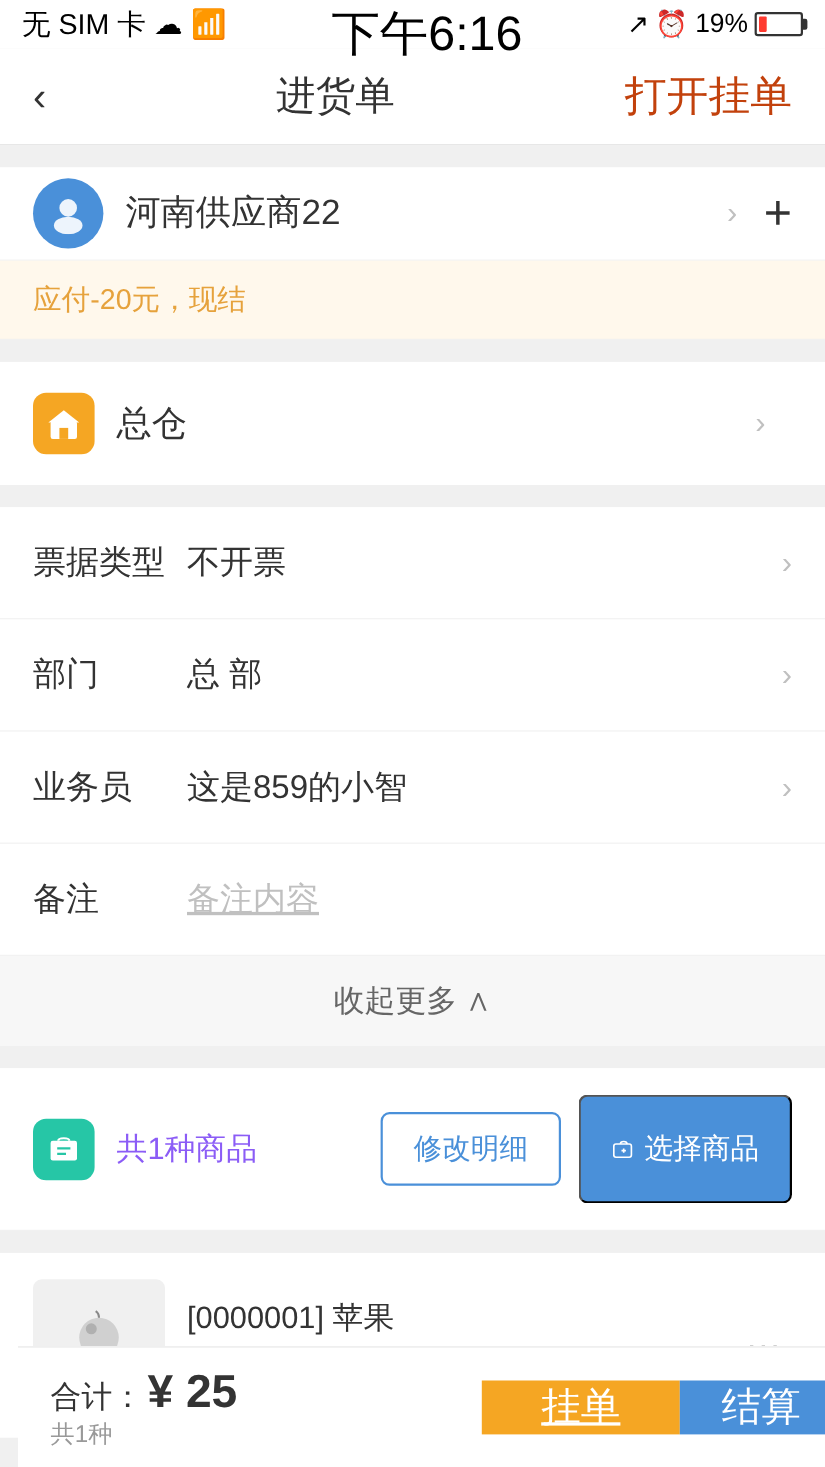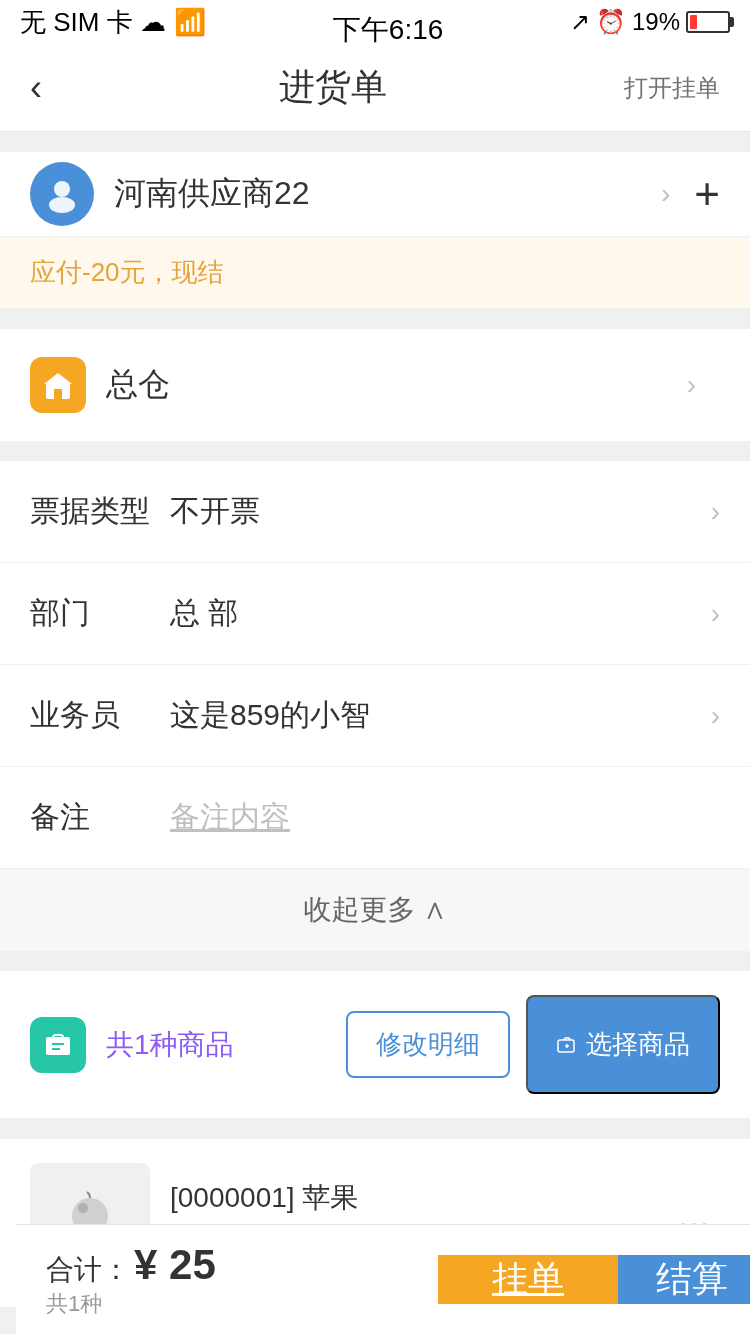--- a/index.html
+++ b/index.html
@@ -16,21 +16,21 @@
     .status-bar {
       background: #fff;
       height: 44px;
       display: flex;
       align-items: center;
       justify-content: space-between;
       padding: 0 20px;
       font-size: 28px;
     }
     .status-left { display: flex; align-items: center; gap: 8px; font-size: 26px; }
-    .status-center { font-size: 28px; font-weight: 500; margin-top: 16px; }
+    .status-center { font-size: 44px; font-weight: 500; margin-top: 16px; }
     .status-right { display: flex; align-items: center; gap: 6px; font-size: 24px; }
     .battery-icon {
       display: inline-flex; align-items: center;
       border: 2px solid #333; border-radius: 3px;
       width: 44px; height: 22px; position: relative; padding: 2px;
     }
     .battery-icon::after {
       content: ''; position: absolute; right: -6px; top: 50%; transform: translateY(-50%);
       width: 4px; height: 10px; background: #333; border-radius: 0 2px 2px 0;
     }
@@ -46,21 +46,21 @@
       background: #fff;
       height: 88px;
       display: flex;
       align-items: center;
       justify-content: space-between;
       padding: 0 30px;
       border-bottom: 1px solid #e5e5e5;
     }
     .nav-back { font-size: 36px; color: #333; cursor: pointer; }
     .nav-title { font-size: 36px; font-weight: 500; color: #333; }
-    .nav-action { font-size: 24px; color: #737373; }
+    .nav-action { font-size: 38px; color: #c2410c; }
 
     
     .section-gap { background: #f0f0f0; height: 20px; }
 
     
     .card {
       background: #fff;
       margin: 0;
     }
 

